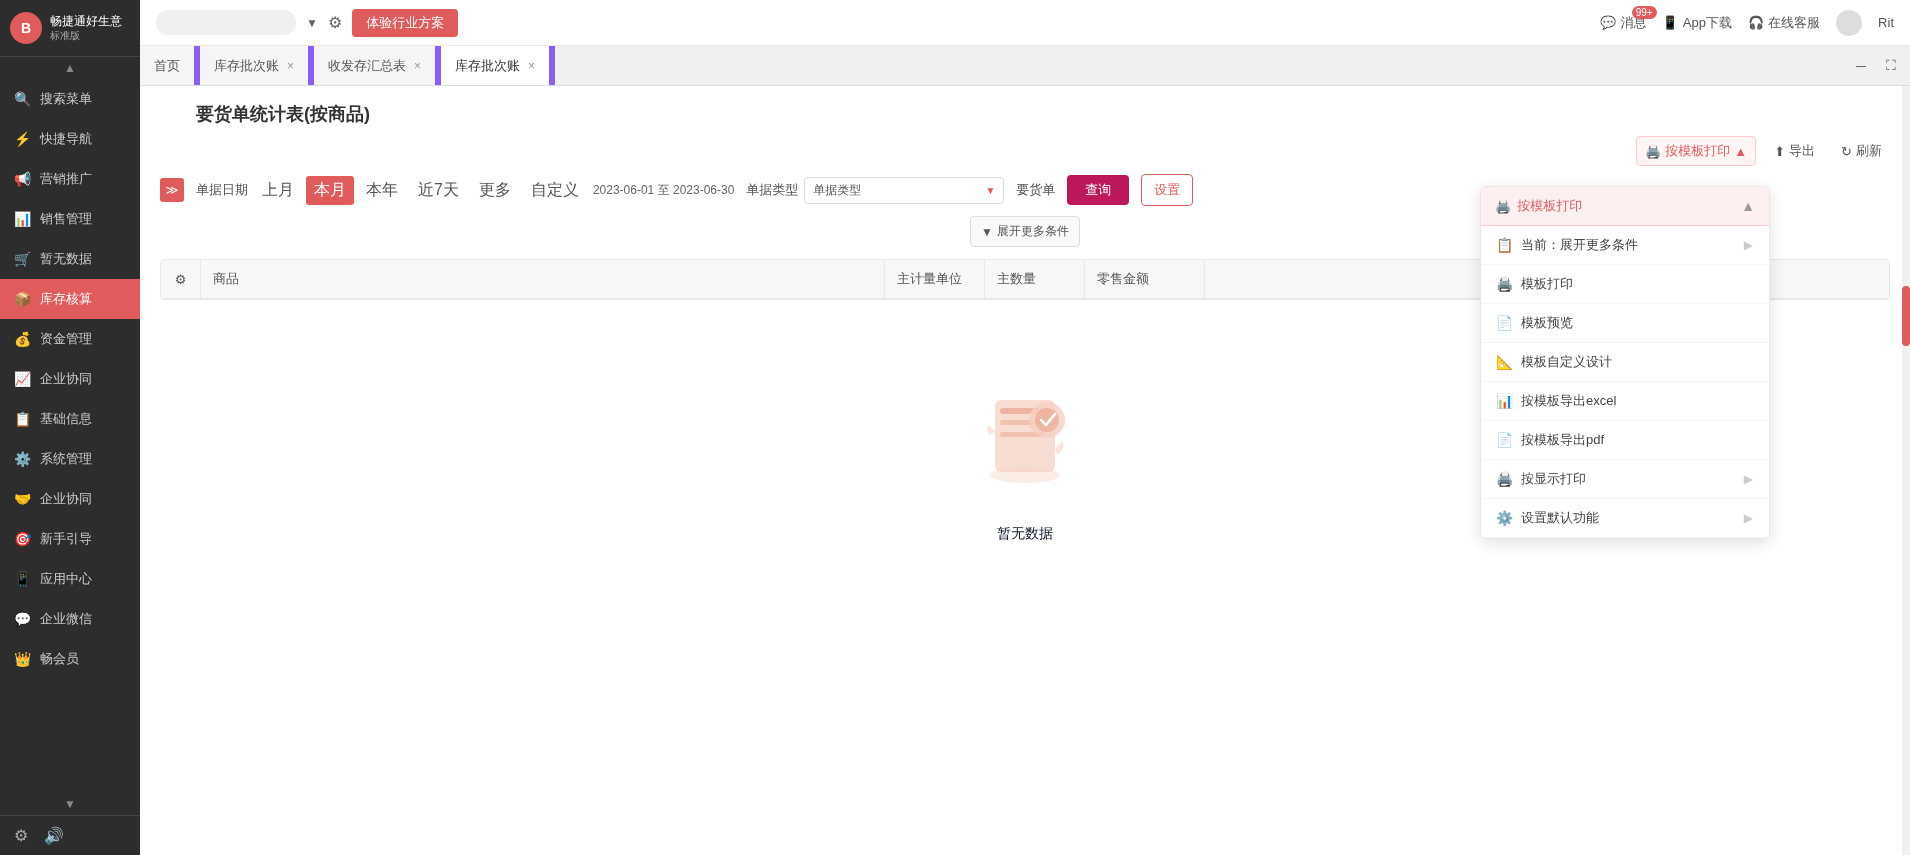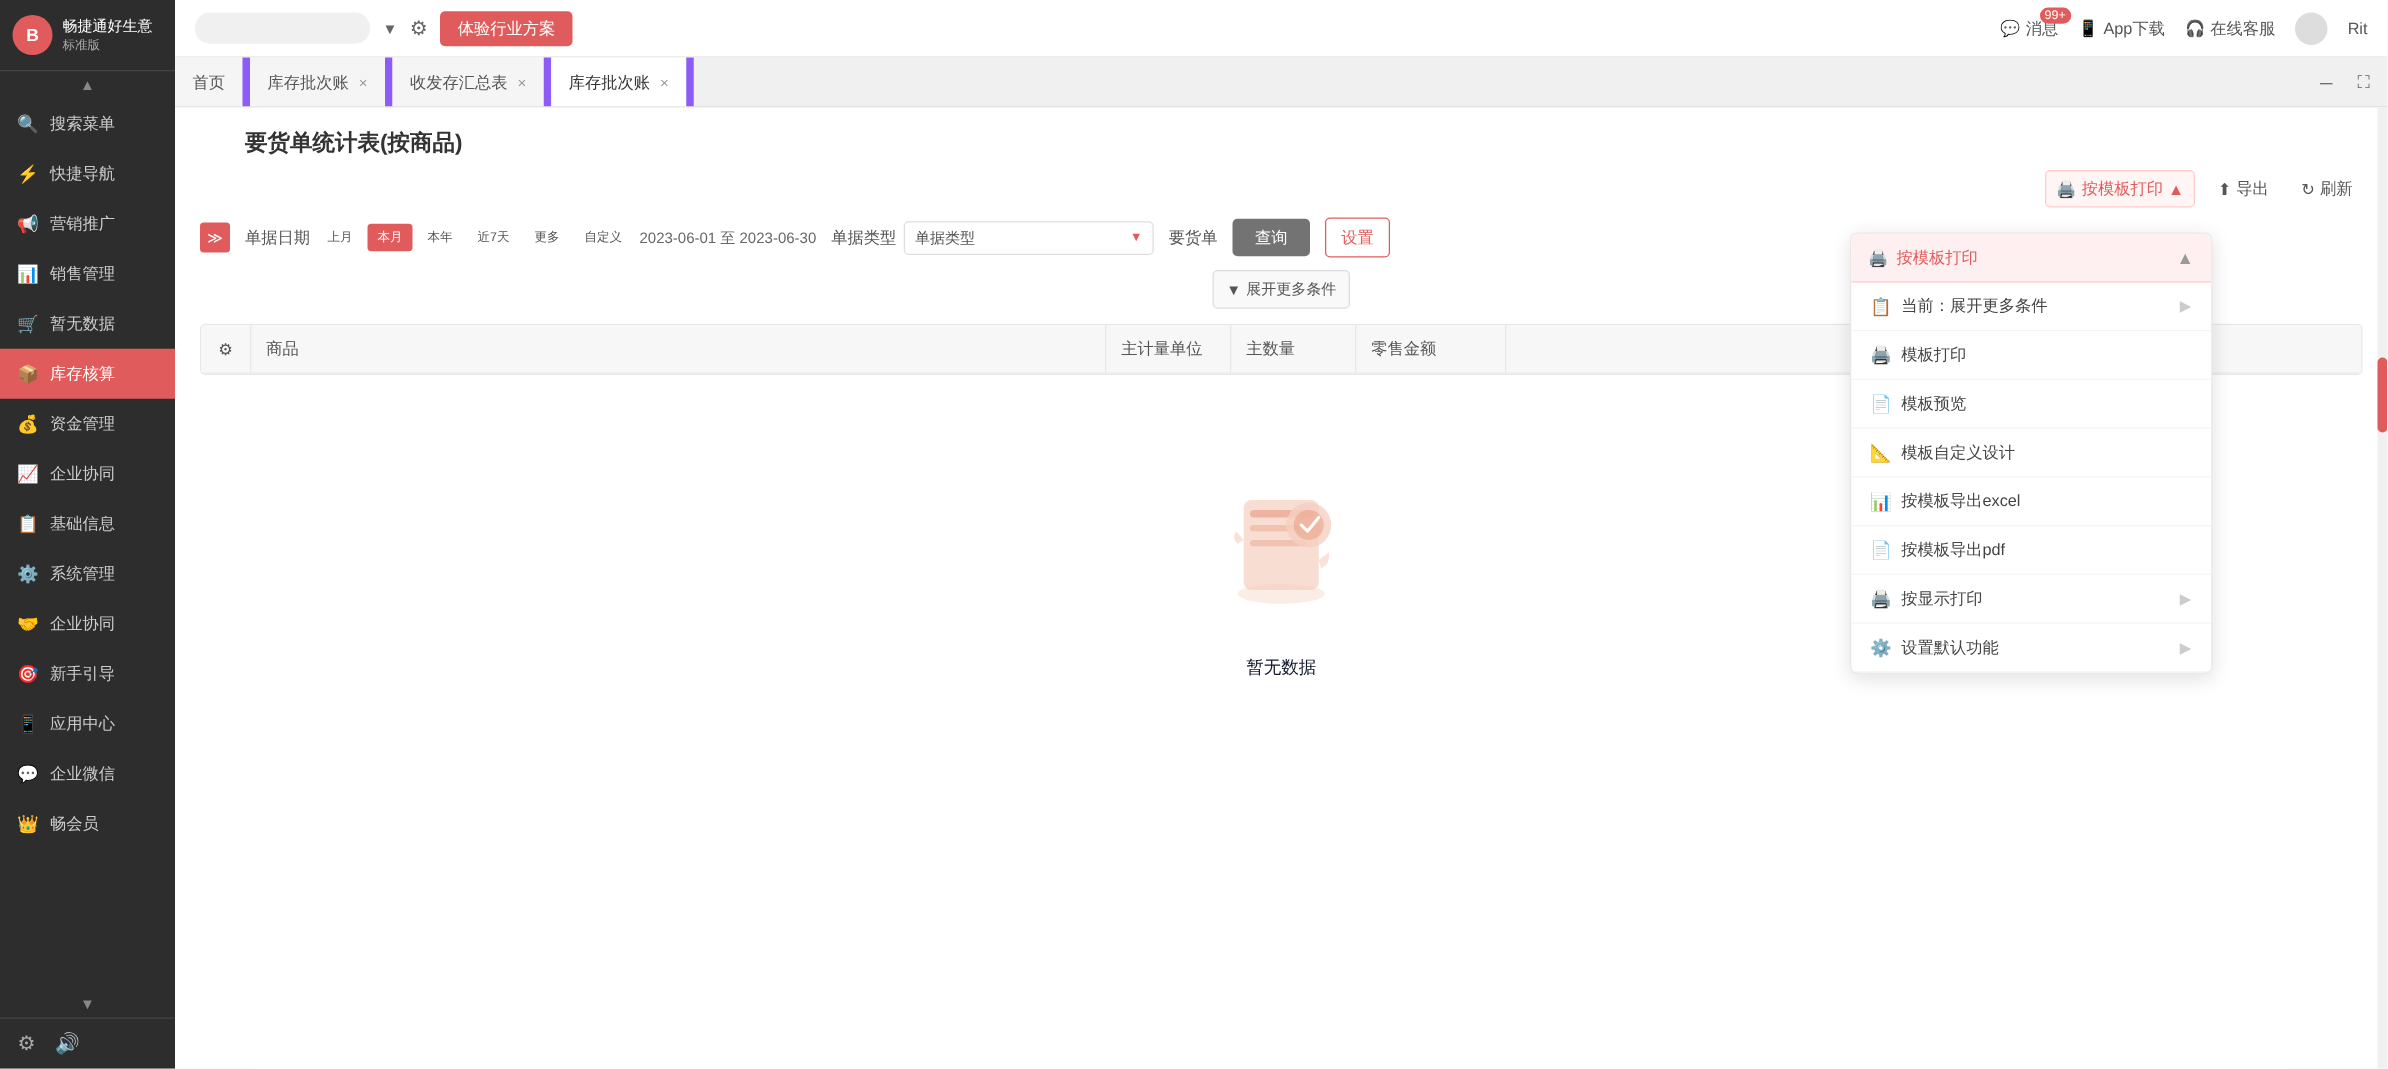--- a/index.html
+++ b/index.html
@@ -262,21 +262,21 @@
     .action-btn {
       display: flex;
       align-items: center;
       gap: 4px;
       color: #555;
       font-size: 13px;
       cursor: pointer;
       padding: 5px 8px;
     }
     .query-btn {
-      background: #737373;
+      background: #be185d;
       color: white;
       padding: 6px 18px;
       border-radius: 4px;
       font-size: 13px;
       cursor: pointer;
       border: none;
     }
     .settings-btn {
       border: 1px solid #e05c5c;
       color: #e05c5c;
@@ -313,21 +313,21 @@
       gap: 6px;
     }
     .filter-label { color: #555; font-size: 13px; }
     .date-filter {
       display: flex;
       align-items: center;
       gap: 4px;
     }
     .date-btn {
       padding: 4px 8px;
-      font-size: 10px;
+      font-size: 16px;
       color: #555;
       cursor: pointer;
       border-radius: 3px;
     }
     .date-btn.active {
       background: #e05c5c;
       color: white;
     }
     .date-range {
       font-size: 12px;

